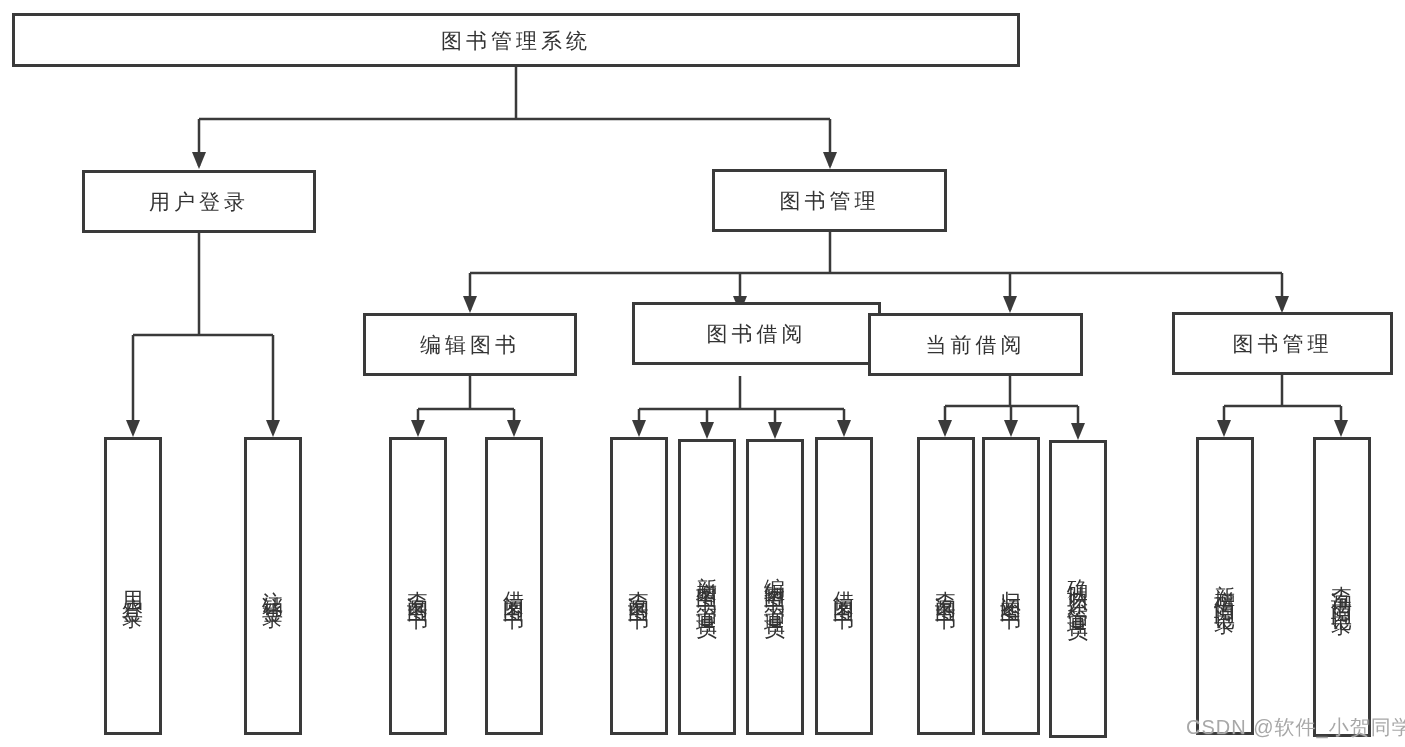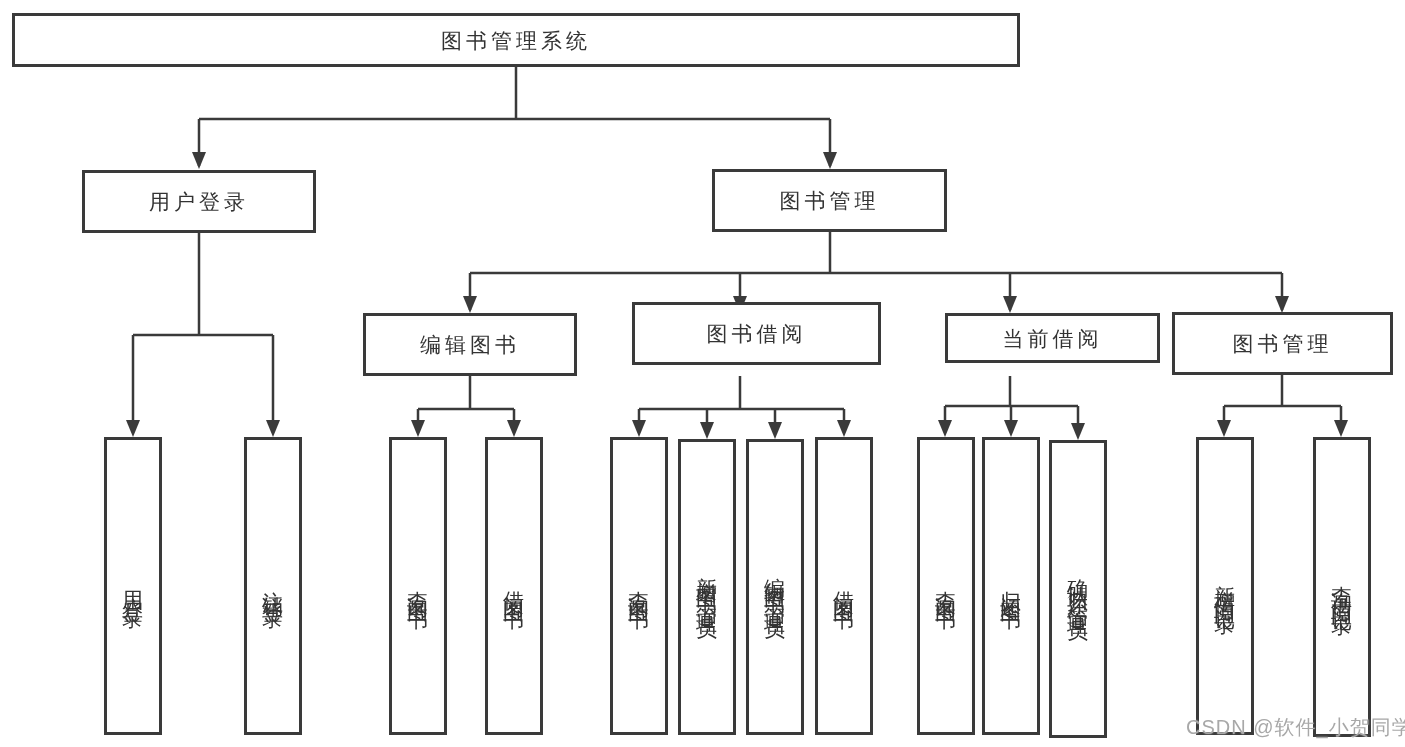--- a/index.html
+++ b/index.html
@@ -100,21 +100,21 @@
   <div class="node h" style="left:712px;top:169px;width:235px;height:63px">
     <span>图书管理</span>
   </div>
 
   <div class="node h" style="left:363px;top:313px;width:214px;height:63px">
     <span>编辑图书</span>
   </div>
   <div class="node h" style="left:632px;top:302px;width:249px;height:63px">
     <span>图书借阅</span>
   </div>
-  <div class="node h" style="left:945px;top:313px;width:215px;height:50px">
+  <div class="node h" style="left:868px;top:313px;width:215px;height:63px">
     <span>当前借阅</span>
   </div>
   <div class="node h" style="left:1172px;top:312px;width:221px;height:63px">
     <span>图书管理</span>
   </div>
 
   <div class="node v" style="left:104px;top:437px;width:58px;height:298px">
     <span>用户登录</span>
   </div>
   <div class="node v" style="left:244px;top:437px;width:58px;height:298px">

